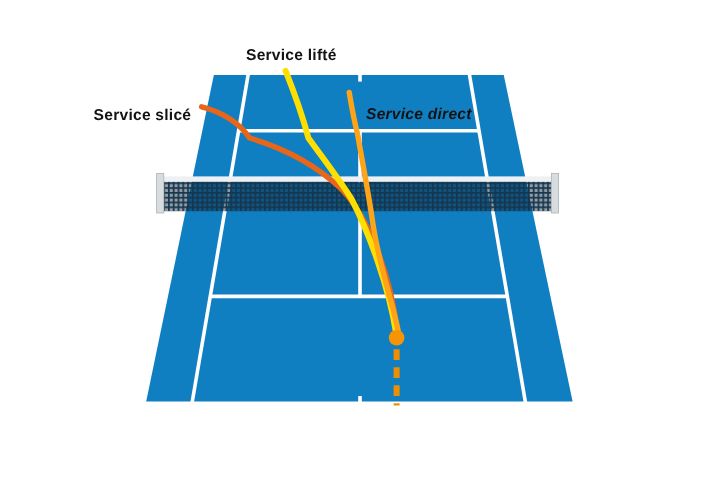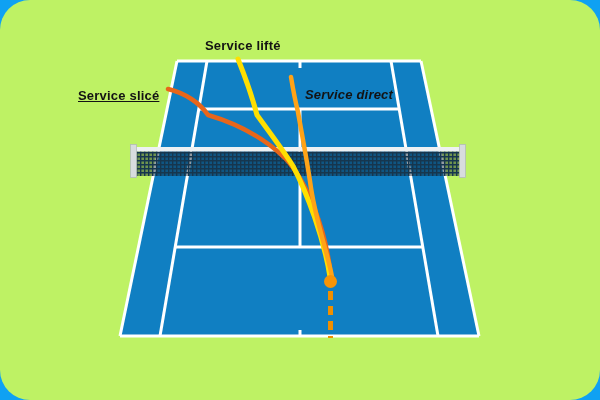--- a/index.html
+++ b/index.html
@@ -1,34 +1,33 @@
 <!DOCTYPE html>
 <html><head>
 <meta charset="utf-8">
 <style>
   html,body{margin:0;padding:0;background:#0FA1F3;}
   .stage{
     position:relative;
     width:600px;height:400px;
-    background:#bef264;
+    background:#ffffff;
     overflow:hidden;
     font-family:"Liberation Sans",sans-serif;
-    border-radius:30px;
   }
   .stage svg{position:absolute;left:0;top:0;}
   .label{
     position:absolute;
     font-size:13px;
     font-weight:bold;
     color:#131313;
     white-space:nowrap;
     letter-spacing:0.2px;
   }
   .label-lifte{left:205px;top:38px;}
-  .label-slice{left:78px;top:88px;text-decoration:underline;}
+  .label-slice{left:78px;top:88px;}
   .label-direct{left:305px;top:87px;font-style:italic;}
   .courtline{stroke:#FFFFFF;stroke-width:3;fill:none;}
   .traj{fill:none;stroke-linecap:round;stroke-linejoin:round;}
 </style>
 </head>
 <body>
 
 <div class="stage">
   <svg width="600" height="400" viewBox="0 0 600 400">
     <defs>

